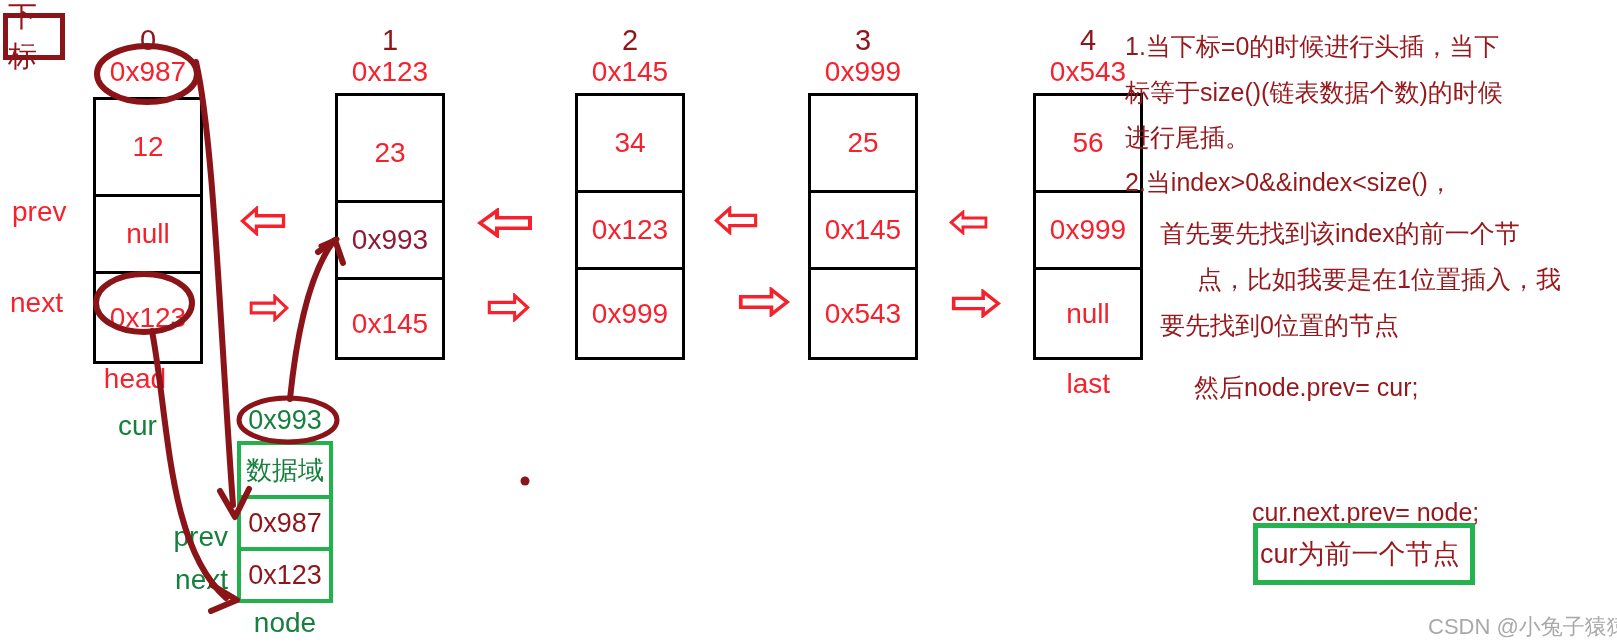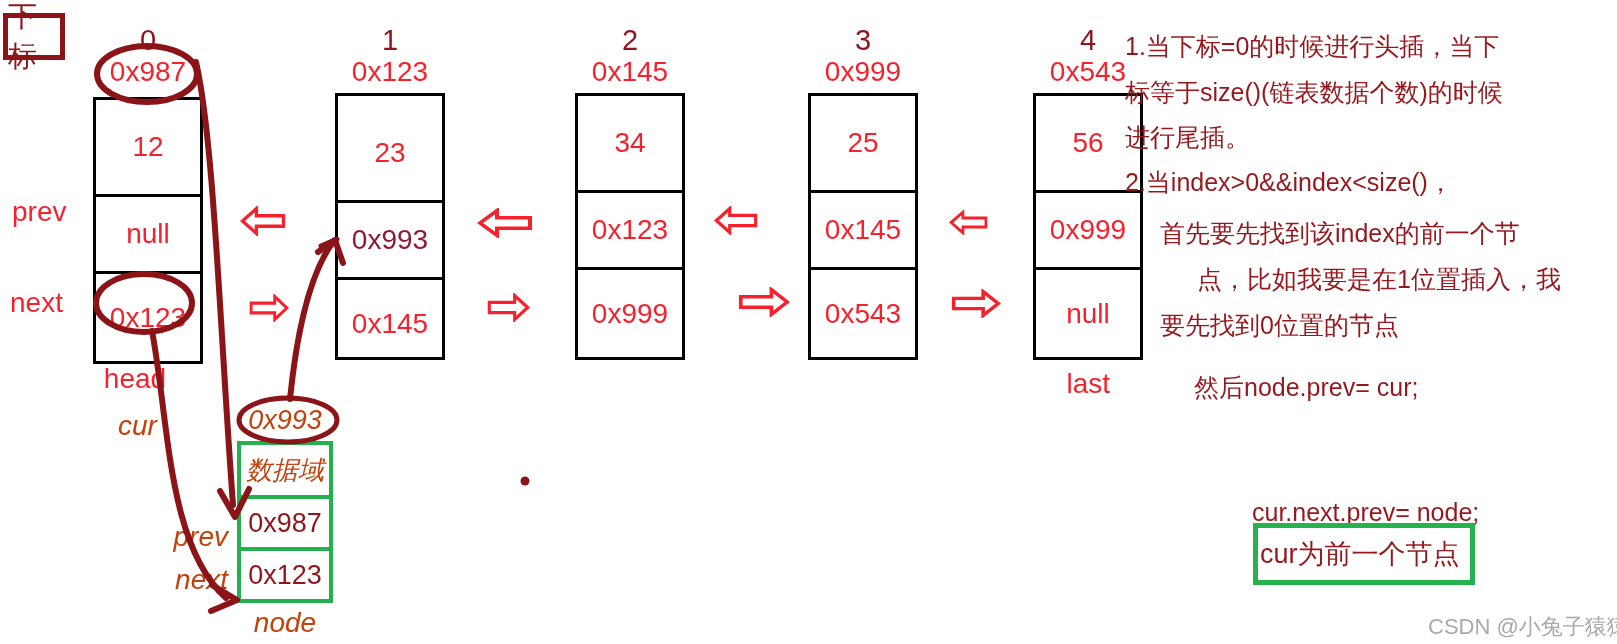--- a/index.html
+++ b/index.html
@@ -1,21 +1,21 @@
 <!DOCTYPE html>
 <html><head>
 <meta charset="utf-8">
 <style>
   html,body{margin:0;padding:0;background:#ffffff;}
   .canvas{position:relative;width:1617px;height:644px;background:#ffffff;
           font-family:"Liberation Sans","DejaVu Sans",sans-serif;overflow:hidden;border-radius:15px;}
   .abs{position:absolute;}
   .red{color:#f5222d;}
   .maroon{color:#8e161a;}
-  .green{color:#c2410c;font-style:italic;}
+  .green{color:#15803d;}
   .modified{color:#8e1a38;}
   
   .idx-box{left:3px;top:13px;width:52px;height:37px;border:5px solid #8b1418;
            font-size:29px;display:flex;align-items:center;justify-content:center;}
   
   .col-index{top:24px;width:110px;text-align:center;font-size:29px;}
   .col-address{top:56px;width:110px;text-align:center;font-size:28px;}
   .col-box{top:93px;width:104px;height:261px;border:3px solid #000;background:#fff;}
   .cell{width:100%;display:flex;align-items:center;justify-content:center;font-size:28px;}
   .cell.r1{height:94px;}

